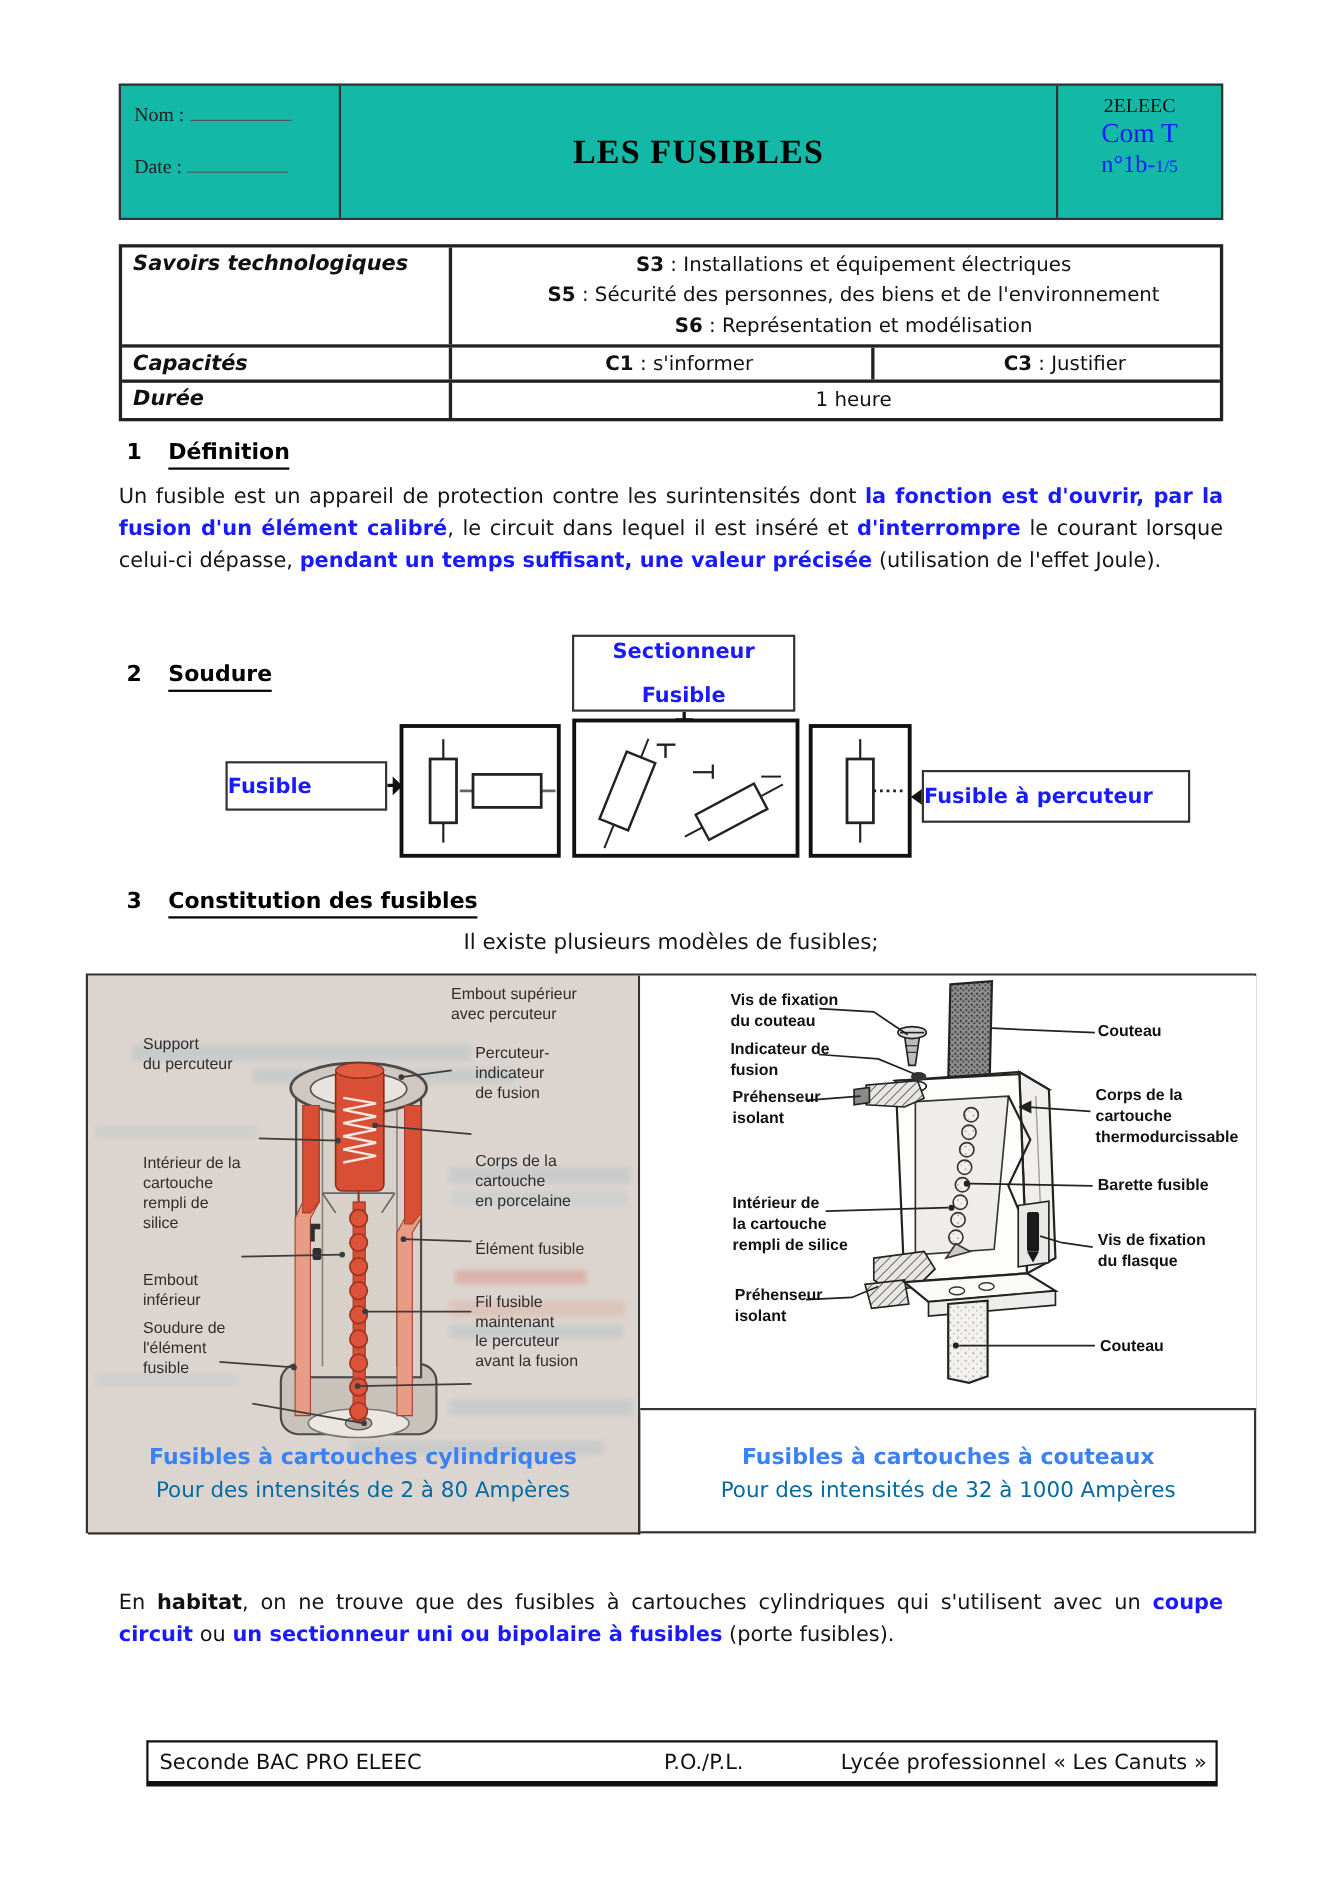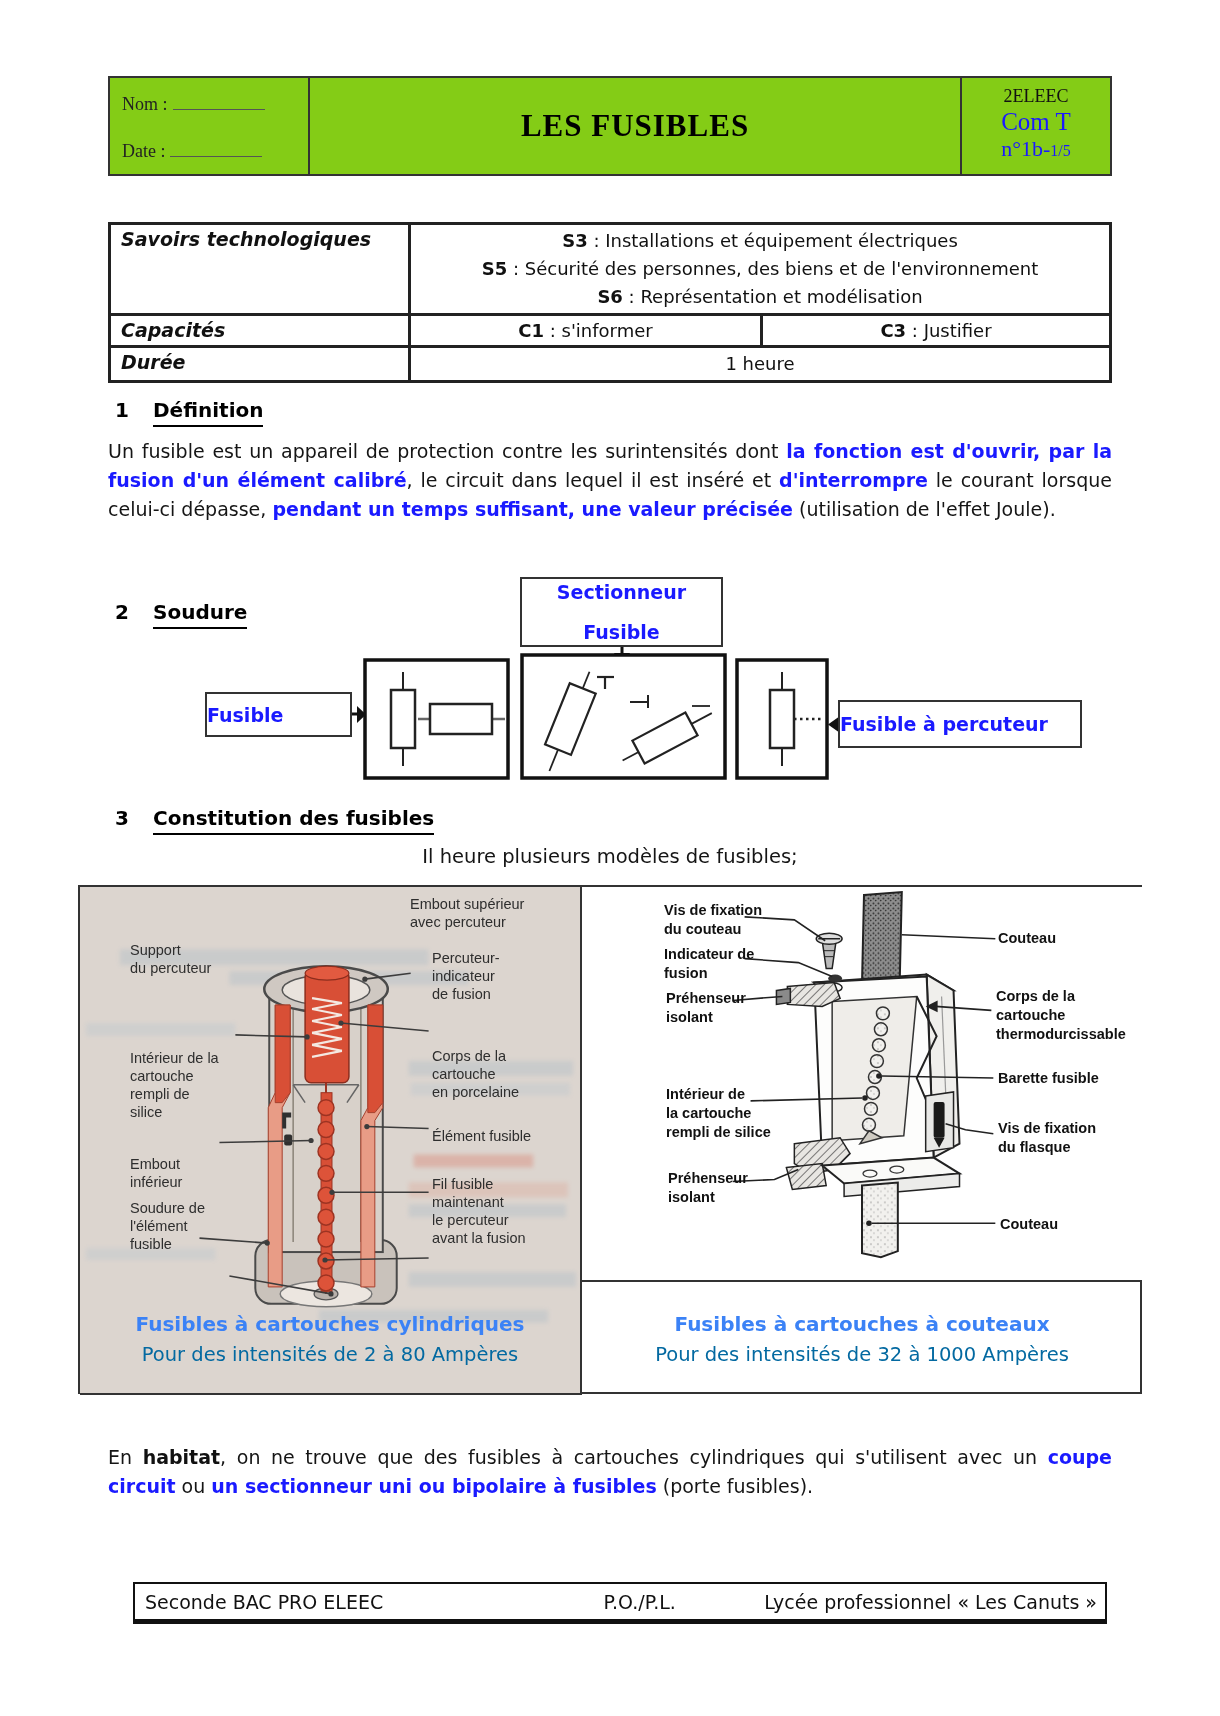--- a/index.html
+++ b/index.html
@@ -1,38 +1,38 @@
 <!DOCTYPE html>
 <html><head>
 <meta charset="utf-8">
 <style>
   html,body{margin:0;padding:0;background:#ffffff;}
   #page{position:relative;width:1220px;height:1716px;background:#fff;
         font-family:"DejaVu Sans",sans-serif;color:#111;overflow:hidden;}
 
   
-  .header-table{position:absolute;left:108px;top:76px;width:1004px;height:100px;
-                border:2px solid #333;display:flex;box-sizing:border-box;background:#84cc16;}
+  .header-table{position:absolute;left:108px;top:76px;width:1004px;height:124px;
+                border:2px solid #333;display:flex;box-sizing:border-box;background:#14b8a6;}
   .hcell-left{width:200px;border-right:2px solid #333;box-sizing:border-box;
               padding:16px 0 0 12px;font-family:"Liberation Serif",serif;font-size:18px;color:#222;}
   .fill-line{display:inline-block;width:92px;border-bottom:1px solid #555;height:13px;margin-left:5px;}
   .hrow{margin-bottom:26px;}
   .hcell-mid{flex:1;display:flex;align-items:center;justify-content:center;
              font-family:"Liberation Serif",serif;font-size:31px;font-weight:700;letter-spacing:1px;color:#000;}
   .hcell-right{width:150px;border-left:2px solid #333;box-sizing:border-box;text-align:center;
                padding-top:8px;font-family:"Liberation Serif",serif;}
   .ref1{font-size:18px;color:#111;}
   .ref2{font-size:25px;color:#1a1aff;margin-top:1px;}
   .ref3{font-size:22px;color:#1a1aff;}
   .ref3 .small{font-size:16px;}
 
   
   .info-table{position:absolute;left:108px;top:222px;width:1004px;border:3px solid #222;
               box-sizing:border-box;background:#fff;}
-  .it-row{display:flex;}
+  .it-row{display:flex;gap:32px;}
   .it-row + .it-row{border-top:3px solid #222;}
   .it-label{width:300px;border-right:3px solid #222;box-sizing:border-box;
             font-style:italic;font-weight:700;font-size:19px;padding:3px 0 3px 10px;}
   .it-content{flex:1;text-align:center;font-size:18px;line-height:28px;padding:2px 4px;}
   .it-c1{width:352px;border-right:3px solid #222;box-sizing:border-box;text-align:center;
          font-size:18px;padding:4px 0;}
   .it-c3{flex:1;text-align:center;font-size:18px;padding:4px 0;}
 
   
   .sec-heading{position:absolute;left:115px;font-size:20px;font-weight:700;color:#000;}
@@ -183,21 +183,21 @@
   <div class="callout" id="sectionneur-box">
     <div>Sectionneur</div>
     <div>Fusible</div>
   </div>
   <div class="callout" id="fusible-box">Fusible</div>
   <div class="callout" id="percuteur-box">Fusible à percuteur</div>
 
   <div class="sec-heading" style="top:806px;">
     <span class="num">3</span><span class="ttl">Constitution des fusibles</span>
   </div>
-  <div class="intro-line">Il heure plusieurs modèles de fusibles;</div>
+  <div class="intro-line">Il existe plusieurs modèles de fusibles;</div>
 
   <div id="figure-table">
 
     <div class="fig-cell" id="fig-cell-left">
       <svg class="fig-svg" viewBox="0 0 502 395">
         <defs>
             <filter id="blurf">
               <feGaussianBlur stdDeviation="2.2"></feGaussianBlur>
             </filter>
           </defs>

